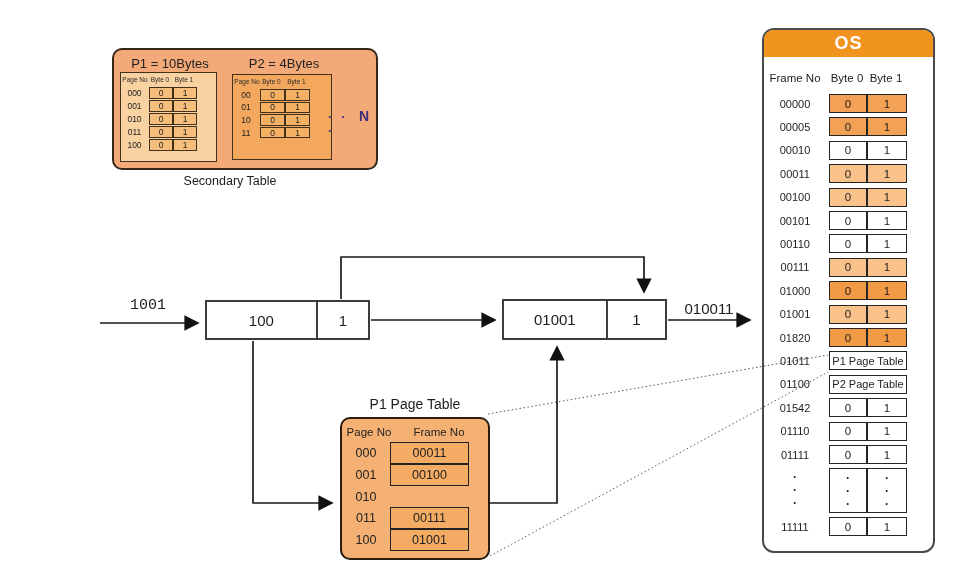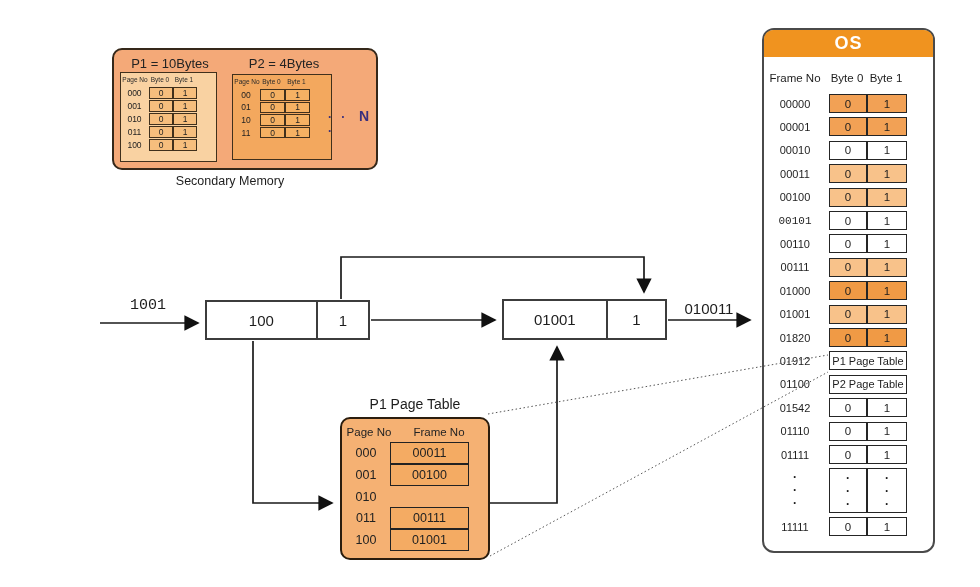--- a/index.html
+++ b/index.html
@@ -114,21 +114,21 @@
         <div class="sec-lab" style="left: 0px; top: 39.2px; width: 26px; height: 11.5px;">10</div>
         <div class="sec-cell" style="left: 27px; top: 39.2px; width: 25px; height: 11.5px;">0</div>
         <div class="sec-cell" style="left: 52px; top: 39.2px; width: 25px; height: 11.5px;">1</div>
         <div class="sec-lab" style="left: 0px; top: 51.8px; width: 26px; height: 11.5px;">11</div>
         <div class="sec-cell" style="left: 27px; top: 51.8px; width: 25px; height: 11.5px;">0</div>
         <div class="sec-cell" style="left: 52px; top: 51.8px; width: 25px; height: 11.5px;">1</div>
       </div>
   </div>
   <div class="sec-ellipsis">· · ·</div>
   <div class="sec-n">N</div>
-  <div class="caption" style="left:130px;top:174px;width:200px;font-size:12.5px;">Secondary Memory</div>
+  <div class="caption" style="left:130px;top:174px;width:200px;font-size:12.5px;">Secondary Table</div>
 
 
   <div class="flow-label" style="left:118px;top:297px;width:60px;font-family:Liberation Mono, monospace;">1001</div>
 
   <div class="reg reg1">
     <div class="reg-cell first" style="width:112px;">100</div>
     <div class="reg-cell" style="width:51px;">1</div>
   </div>
 
   <div class="reg reg2">
@@ -157,51 +157,51 @@
   <div class="mm">
     <div class="mm-os">
       <span>OS</span>
     </div>
     <div class="mm-h" style="left:2px;width:58px;">Frame No</div>
     <div class="mm-h" style="left:63px;width:40px;">Byte 0</div>
     <div class="mm-h" style="left:101px;width:42px;">Byte 1</div>
   <div class="mm-lab" style="top: 64px; height: 19px;">00000</div>
       <div class="mm-cell b0 f-medium" style="top: 64px; height: 19px;">0</div>
       <div class="mm-cell b1 f-medium" style="top: 64px; height: 19px;">1</div>
-      <div class="mm-lab" style="top: 87.4px; height: 19px;">00001</div>
+      <div class="mm-lab" style="top: 87.4px; height: 19px;">00005</div>
       <div class="mm-cell b0 f-medium" style="top: 87.4px; height: 19px;">0</div>
       <div class="mm-cell b1 f-medium" style="top: 87.4px; height: 19px;">1</div>
       <div class="mm-lab" style="top: 110.8px; height: 19px;">00010</div>
       <div class="mm-cell b0 f-white" style="top: 110.8px; height: 19px;">0</div>
       <div class="mm-cell b1 f-white" style="top: 110.8px; height: 19px;">1</div>
       <div class="mm-lab" style="top: 134.2px; height: 19px;">00011</div>
       <div class="mm-cell b0 f-light" style="top: 134.2px; height: 19px;">0</div>
       <div class="mm-cell b1 f-light" style="top: 134.2px; height: 19px;">1</div>
       <div class="mm-lab" style="top: 157.6px; height: 19px;">00100</div>
       <div class="mm-cell b0 f-light" style="top: 157.6px; height: 19px;">0</div>
       <div class="mm-cell b1 f-light" style="top: 157.6px; height: 19px;">1</div>
-      <div class="mm-lab" style="top: 181px; height: 19px; font-family: Liberation Mono, monospace;">00101</div>
+      <div class="mm-lab" style="top: 181px; height: 19px;">00101</div>
       <div class="mm-cell b0 f-white" style="top: 181px; height: 19px;">0</div>
       <div class="mm-cell b1 f-white" style="top: 181px; height: 19px;">1</div>
       <div class="mm-lab" style="top: 204.4px; height: 19px;">00110</div>
       <div class="mm-cell b0 f-white" style="top: 204.4px; height: 19px;">0</div>
       <div class="mm-cell b1 f-white" style="top: 204.4px; height: 19px;">1</div>
       <div class="mm-lab" style="top: 227.8px; height: 19px;">00111</div>
       <div class="mm-cell b0 f-light" style="top: 227.8px; height: 19px;">0</div>
       <div class="mm-cell b1 f-light" style="top: 227.8px; height: 19px;">1</div>
       <div class="mm-lab" style="top: 251.2px; height: 19px;">01000</div>
       <div class="mm-cell b0 f-dark" style="top: 251.2px; height: 19px;">0</div>
       <div class="mm-cell b1 f-dark" style="top: 251.2px; height: 19px;">1</div>
       <div class="mm-lab" style="top: 274.6px; height: 19px;">01001</div>
       <div class="mm-cell b0 f-light" style="top: 274.6px; height: 19px;">0</div>
       <div class="mm-cell b1 f-light" style="top: 274.6px; height: 19px;">1</div>
       <div class="mm-lab" style="top: 298px; height: 19px;">01820</div>
       <div class="mm-cell b0 f-dark" style="top: 298px; height: 19px;">0</div>
       <div class="mm-cell b1 f-dark" style="top: 298px; height: 19px;">1</div>
-      <div class="mm-lab" style="top: 321.4px; height: 19px;">01912</div>
+      <div class="mm-lab" style="top: 321.4px; height: 19px;">01011</div>
       <div class="mm-cell spanc f-white" style="top: 321.4px; height: 19px;">P1 Page Table</div>
       <div class="mm-lab" style="top: 344.8px; height: 19px;">01100</div>
       <div class="mm-cell spanc f-white" style="top: 344.8px; height: 19px;">P2 Page Table</div>
       <div class="mm-lab" style="top: 368.2px; height: 19px;">01542</div>
       <div class="mm-cell b0 f-white" style="top: 368.2px; height: 19px;">0</div>
       <div class="mm-cell b1 f-white" style="top: 368.2px; height: 19px;">1</div>
       <div class="mm-lab" style="top: 391.6px; height: 19px;">01110</div>
       <div class="mm-cell b0 f-white" style="top: 391.6px; height: 19px;">0</div>
       <div class="mm-cell b1 f-white" style="top: 391.6px; height: 19px;">1</div>
       <div class="mm-lab" style="top: 415px; height: 19px;">01111</div>

